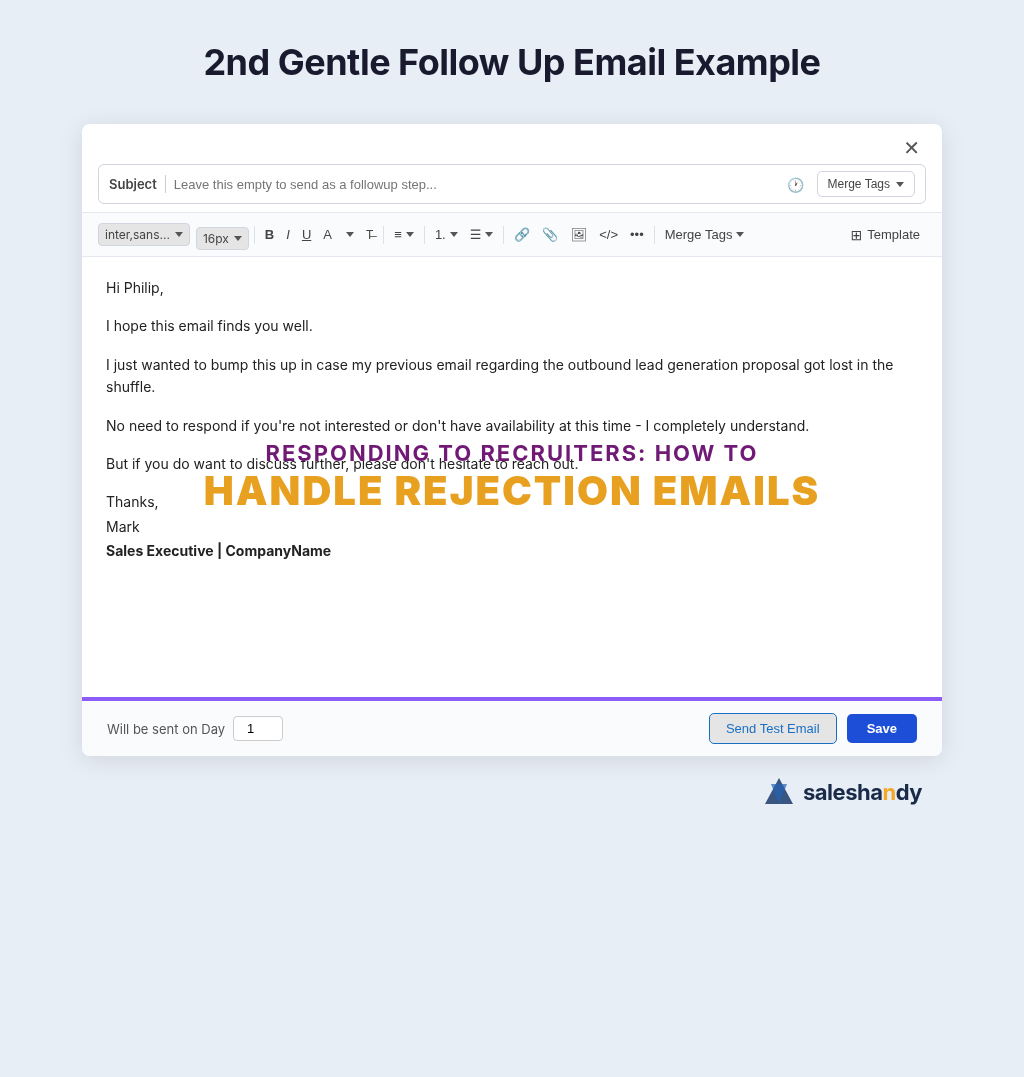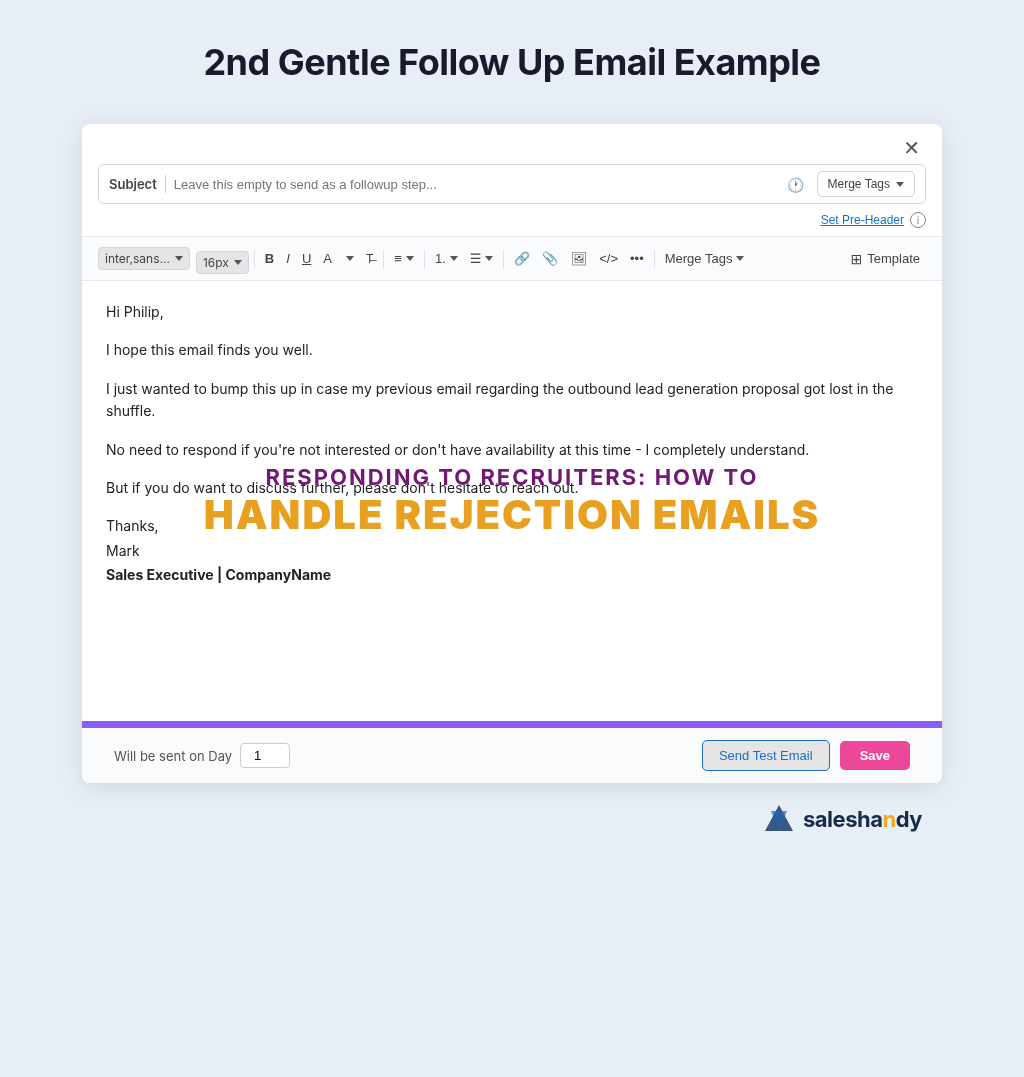--- a/index.html
+++ b/index.html
@@ -206,22 +206,22 @@
 
     .email-body p:last-child { margin-bottom: 0; font-weight: bold; }
 
     .signature-block { margin-top: 8px; }
     .signature-block p { margin-bottom: 2px; }
 
     .composer-footer {
       display: flex;
       align-items: center;
       justify-content: space-between;
-      padding: 12px 32px;
-      border-top: 7px solid #8b5cf6;
+      padding: 12px 25px;
+      border-top: 4px solid #8b5cf6;
       background: #fafbfc;
       border-radius: 0 0 8px 8px;
     }
 
     .footer-left {
       display: flex;
       align-items: center;
       gap: 8px;
       font-size: 13px;
       color: #555;
@@ -247,21 +247,21 @@
       background: #e5e5e5;
       color: #1a6fc4;
       padding: 7px 16px;
       border-radius: 5px;
       font-size: 13px;
       cursor: pointer;
       font-weight: 500;
     }
 
     .save-btn {
-      background: #ec4899;
+      background: #1d4ed8;
       color: #fff;
       border: none;
       padding: 7px 20px;
       border-radius: 5px;
       font-size: 13px;
       cursor: pointer;
       font-weight: 600;
     }
 
     .saleshady-logo {
@@ -348,24 +348,20 @@
     <span class="subject-label">Subject</span>
     <div class="subject-divider"></div>
     <input class="subject-input" type="text" placeholder="Leave this empty to send as a followup step..." style="">
     <span class="clock-icon">🕐</span>
     <button class="merge-tags-btn">
       <span>Merge Tags</span>
       <span class="chevron-down"></span>
     </button>
   </div>
 
-  <div class="pre-header-row">
-    <button class="set-pre-header-link">Set Pre-Header</button>
-    <span class="info-icon">i</span>
-  </div>
 
   <div class="toolbar">
     <div class="toolbar-select">
       <span>inter,sans...</span>
       <span class="chevron-down"></span>
     </div>
     <div class="toolbar-select" style="margin-left:4px;margin-top:8px;">
       <span>16px</span>
       <span class="chevron-down"></span>
     </div>

